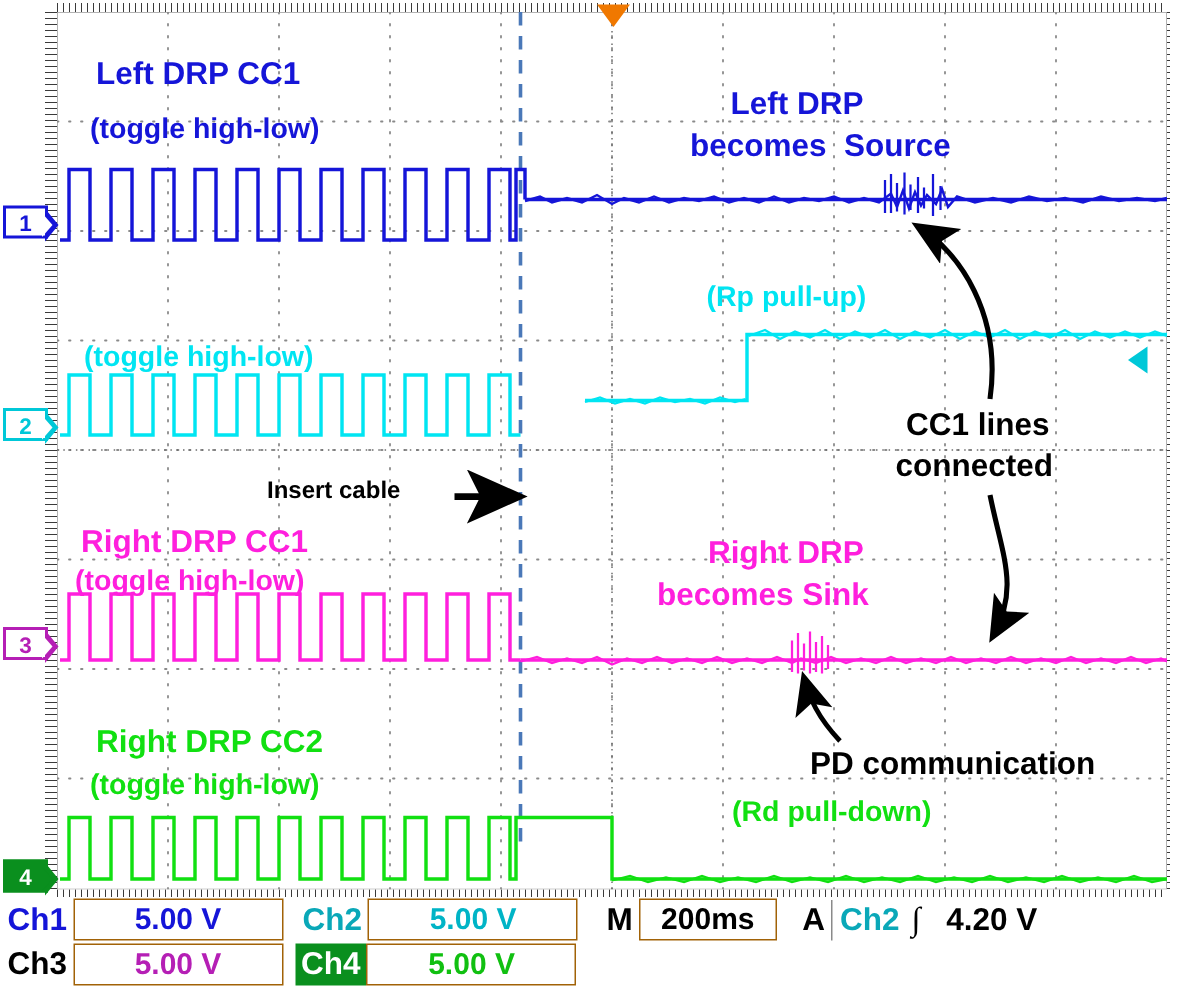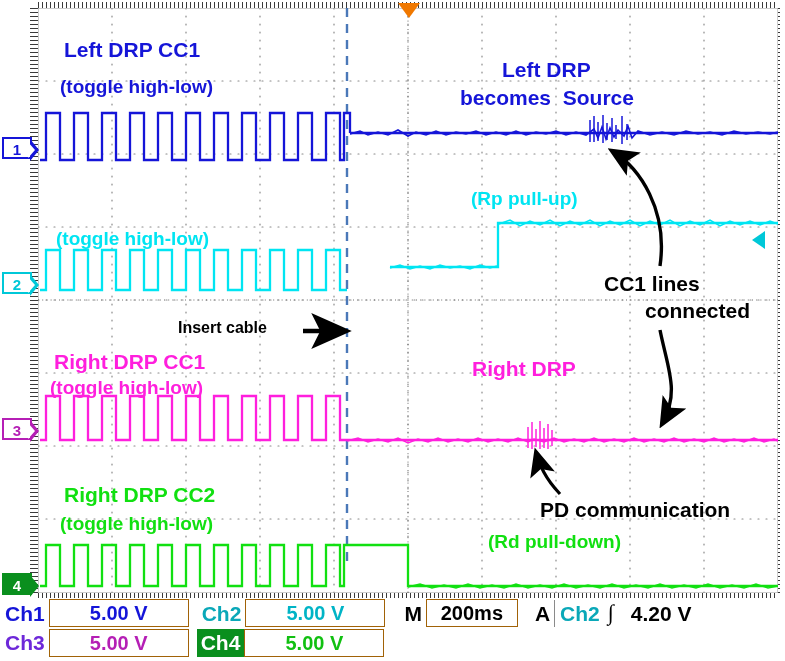--- a/index.html
+++ b/index.html
@@ -135,36 +135,36 @@
     line-height: 1.16;
   }
   .blue   { color: #1515d8; }
   .cyan   { color: #00e5f2; }
   .magenta{ color: #ff1fdd; }
   .green  { color: #11e011; }
   .black  { color: #000000; }
 
   #lbl-l1      { left: 64px;  top: 38px;  font-size: 21px; }
   #lbl-l1b     { left: 60px;  top: 76px;  font-size: 19px; }
-  #lbl-lsrc    { left: 487px; top: 58px;  font-size: 21px; margin-left: 15px; }
+  #lbl-lsrc    { left: 487px; top: 58px;  font-size: 21px; }
   #lbl-lsrc2   { left: 460px; top: 86px;  font-size: 21px; }
 
   #lbl-l2      { left: 60px;  top: 193px; font-size: 21px; }
   #lbl-l2b     { left: 56px;  top: 228px; font-size: 19px; }
   #lbl-rp      { left: 471px; top: 188px; font-size: 19px; }
 
   #lbl-insert  { left: 178px; top: 319px; font-size: 16px; }
 
   #lbl-r1      { left: 54px;  top: 350px; font-size: 21px; }
   #lbl-r1b     { left: 50px;  top: 377px; font-size: 19px; }
   #lbl-rsink   { left: 472px; top: 357px; font-size: 21px; }
   #lbl-rsink2  { left: 438px; top: 385px; font-size: 21px; }
 
   #lbl-cc1a    { left: 604px; top: 272px; font-size: 21px; }
-  #lbl-cc1b    { left: 597px; top: 299px; font-size: 21px; margin-left: 48px; }
+  #lbl-cc1b    { left: 597px; top: 299px; font-size: 21px; }
 
   #lbl-r2      { left: 64px;  top: 483px; font-size: 21px; }
   #lbl-r2b     { left: 60px;  top: 513px; font-size: 19px; }
   #lbl-rd      { left: 488px; top: 531px; font-size: 19px; }
 
   #lbl-pd      { left: 540px; top: 498px; font-size: 21px; }
 
   
   #arrows { position: absolute; left: 0; top: 0; pointer-events: none; }
 
@@ -201,21 +201,21 @@
     border: 1px solid #a16207;
     text-align: center;
     white-space: pre;
     box-sizing: border-box;
     background: #ffffff;
   }
   .ro-lab.c1 { color: #1515d8; }
   .ro-val.c1 { color: #1515d8; }
   .ro-lab.c2 { color: #0aa8b8; }
   .ro-val.c2 { color: #00b4c6; }
-  .ro-lab.c3 { color: #6d28d9; }
+  .ro-lab.c3 { color: #000000; }
   .ro-val.c3 { color: #b51fb5; }
   .ro-lab.c4 {
     color: #ffffff; background: #0a8f1e;
     padding: 0 4px; line-height: 27px;
   }
   .ro-val.c4 { color: #11c011; }
   .ro-lab.k  { color: #000000; }
   .ro-val.k  { color: #000000; }
   .ro-lab.trg { color: #0aa8b8; }
 
@@ -398,20 +398,21 @@
   <div class="anno blue" id="lbl-lsrc2">becomes  Source</div>
 
   <div class="anno cyan" id="lbl-l2b">(toggle high-low)</div>
   <div class="anno cyan" id="lbl-rp">(Rp pull-up)</div>
 
   <div class="anno black" id="lbl-insert">Insert cable</div>
 
   <div class="anno magenta" id="lbl-r1">Right DRP CC1</div>
   <div class="anno magenta" id="lbl-r1b">(toggle high-low)</div>
   <div class="anno magenta" id="lbl-rsink">Right DRP</div>
+  <div class="anno magenta" id="lbl-rsink2">becomes Sink</div>
 
   <div class="anno black" id="lbl-cc1a">CC1 lines</div>
   <div class="anno black" id="lbl-cc1b">connected</div>
 
   <div class="anno green" id="lbl-r2">Right DRP CC2</div>
   <div class="anno green" id="lbl-r2b">(toggle high-low)</div>
   <div class="anno green" id="lbl-rd">(Rd pull-down)</div>
 
   <div class="anno black" id="lbl-pd">PD communication</div>
 

